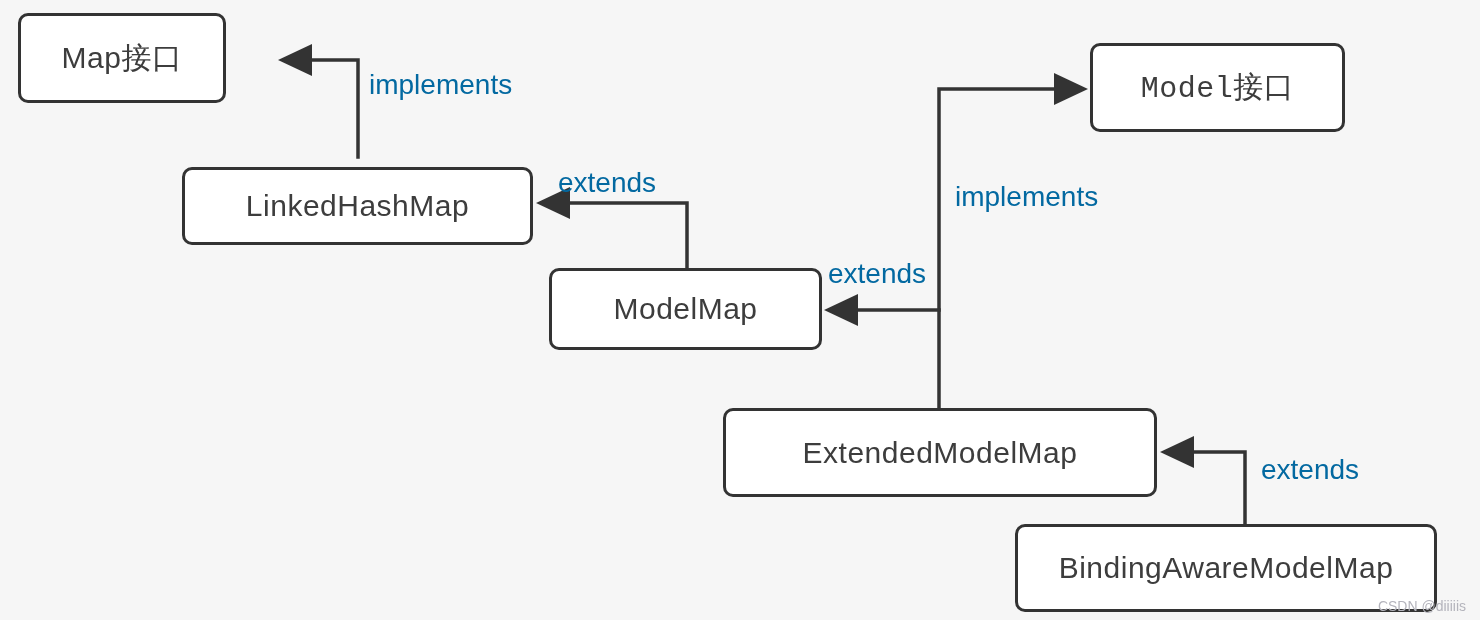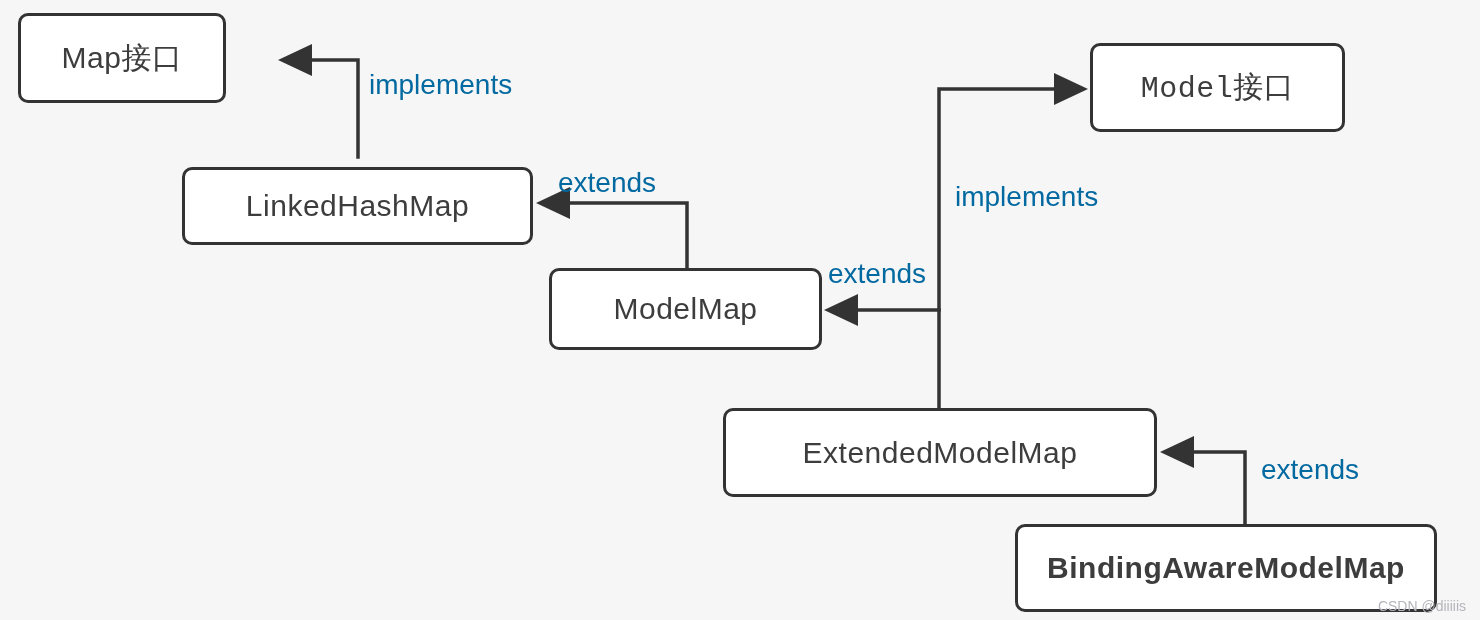--- a/index.html
+++ b/index.html
@@ -88,21 +88,21 @@
   <div class="node" style="left:18px;  top:13px;  width:208px; height:90px;">Map接口</div>
 
   <div class="node" style="left:182px; top:155px; width:351px; height:78px;margin-top:12px;">LinkedHashMap</div>
 
   <div class="node" style="left:549px; top:268px; width:273px; height:82px;">ModelMap</div>
 
   <div class="node" style="left:1090px; top:43px; width:255px; height:89px;font-family:Liberation Mono, monospace;">Model接口</div>
 
   <div class="node" style="left:723px; top:408px; width:434px; height:89px;">ExtendedModelMap</div>
 
-  <div class="node" style="left:1015px; top:524px; width:422px; height:88px;font-weight:bold;">BindingAwareModelMap</div>
+  <div class="node" style="left:1015px; top:524px; width:422px; height:88px;">BindingAwareModelMap</div>
 
   <span class="edge-label" style="left:369px; top:69px;">implements</span>
 
   <span class="edge-label" style="left:558px; top:167px;">extends</span>
 
   <span class="edge-label" style="left:955px; top:181px;">implements</span>
 
   <span class="edge-label" style="left:828px; top:258px;">extends</span>
 
   <span class="edge-label" style="left:1261px; top:454px;">extends</span>

